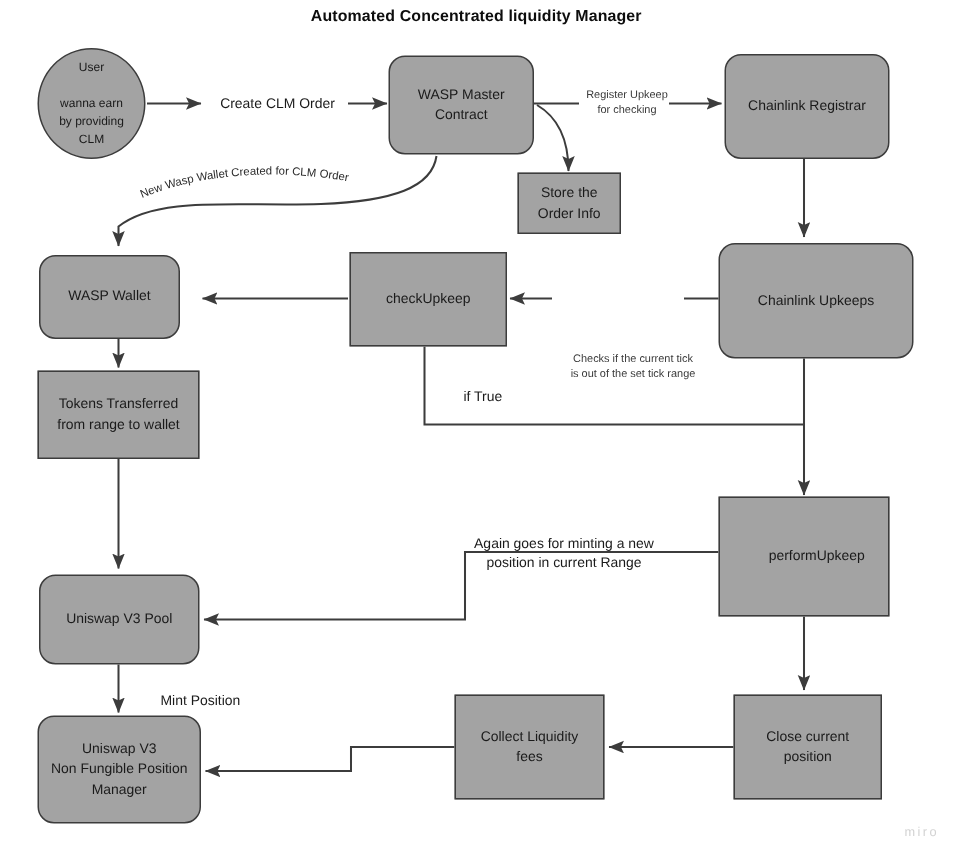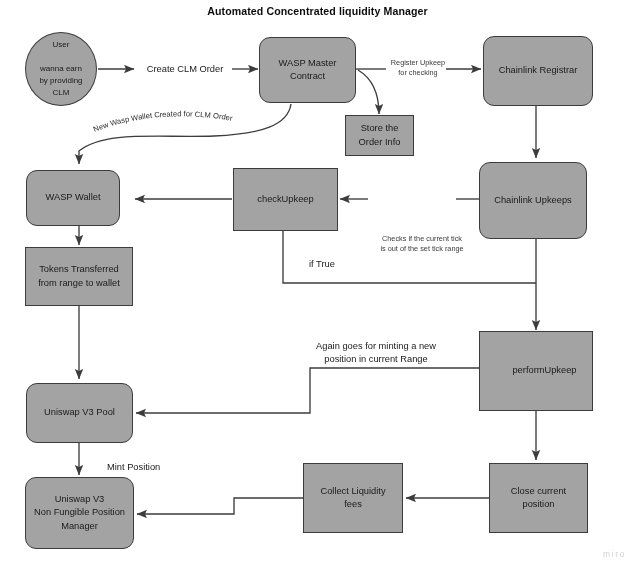--- a/index.html
+++ b/index.html
@@ -172,21 +172,21 @@
   </div>
 
   <div class="node rounded" style="left:26px; top:170px; width:94px; height:56px;">
     <span class="txt">WASP Wallet</span>
   </div>
 
   <div class="node sharp" style="left:233px; top:168px; width:105px; height:63px;">
     <span class="txt">checkUpkeep</span>
   </div>
 
-  <div class="node rounded" style="left:479px; top:162px; width:108px; height:77px;">
+  <div class="node rounded" style="left:479px; top:162px; width:130px; height:77px;">
     <span class="txt">Chainlink Upkeeps</span>
   </div>
 
   <div class="node sharp" style="left:25px; top:247px; width:108px; height:59px;">
     <span class="txt">Tokens Transferred
 from range to wallet</span>
   </div>
 
   <div class="node sharp" style="left:479px; top:331px; width:114px; height:80px;padding-left:20px;">
     <span class="txt">performUpkeep</span>
@@ -216,20 +216,20 @@
 
   <div class="edge-label small" style="left:388px; top:58px; width:60px;">Register Upkeep
 for checking</div>
 
   <div class="edge-label small" style="left:363px; top:189px; width:118px;margin-top:45px;">Checks if the current tick
 is out of the set tick range</div>
 
   <div class="edge-label left" style="left:289px; top:258px; width:60px;">if True</div>
 
 
-  <div class="edge-label" style="left:300px; top:340px; width:152px;">Again goes for minting a new
+  <div class="edge-label" style="left:300px; top:356px; width:152px;">Again goes for minting a new
 position in current Range</div>
 
   <div class="edge-label left" style="left:87px; top:461px; width:90px;">Mint Position</div>
 
   <div id="watermark">miro</div>
 
 </div>
 
 </body></html>

